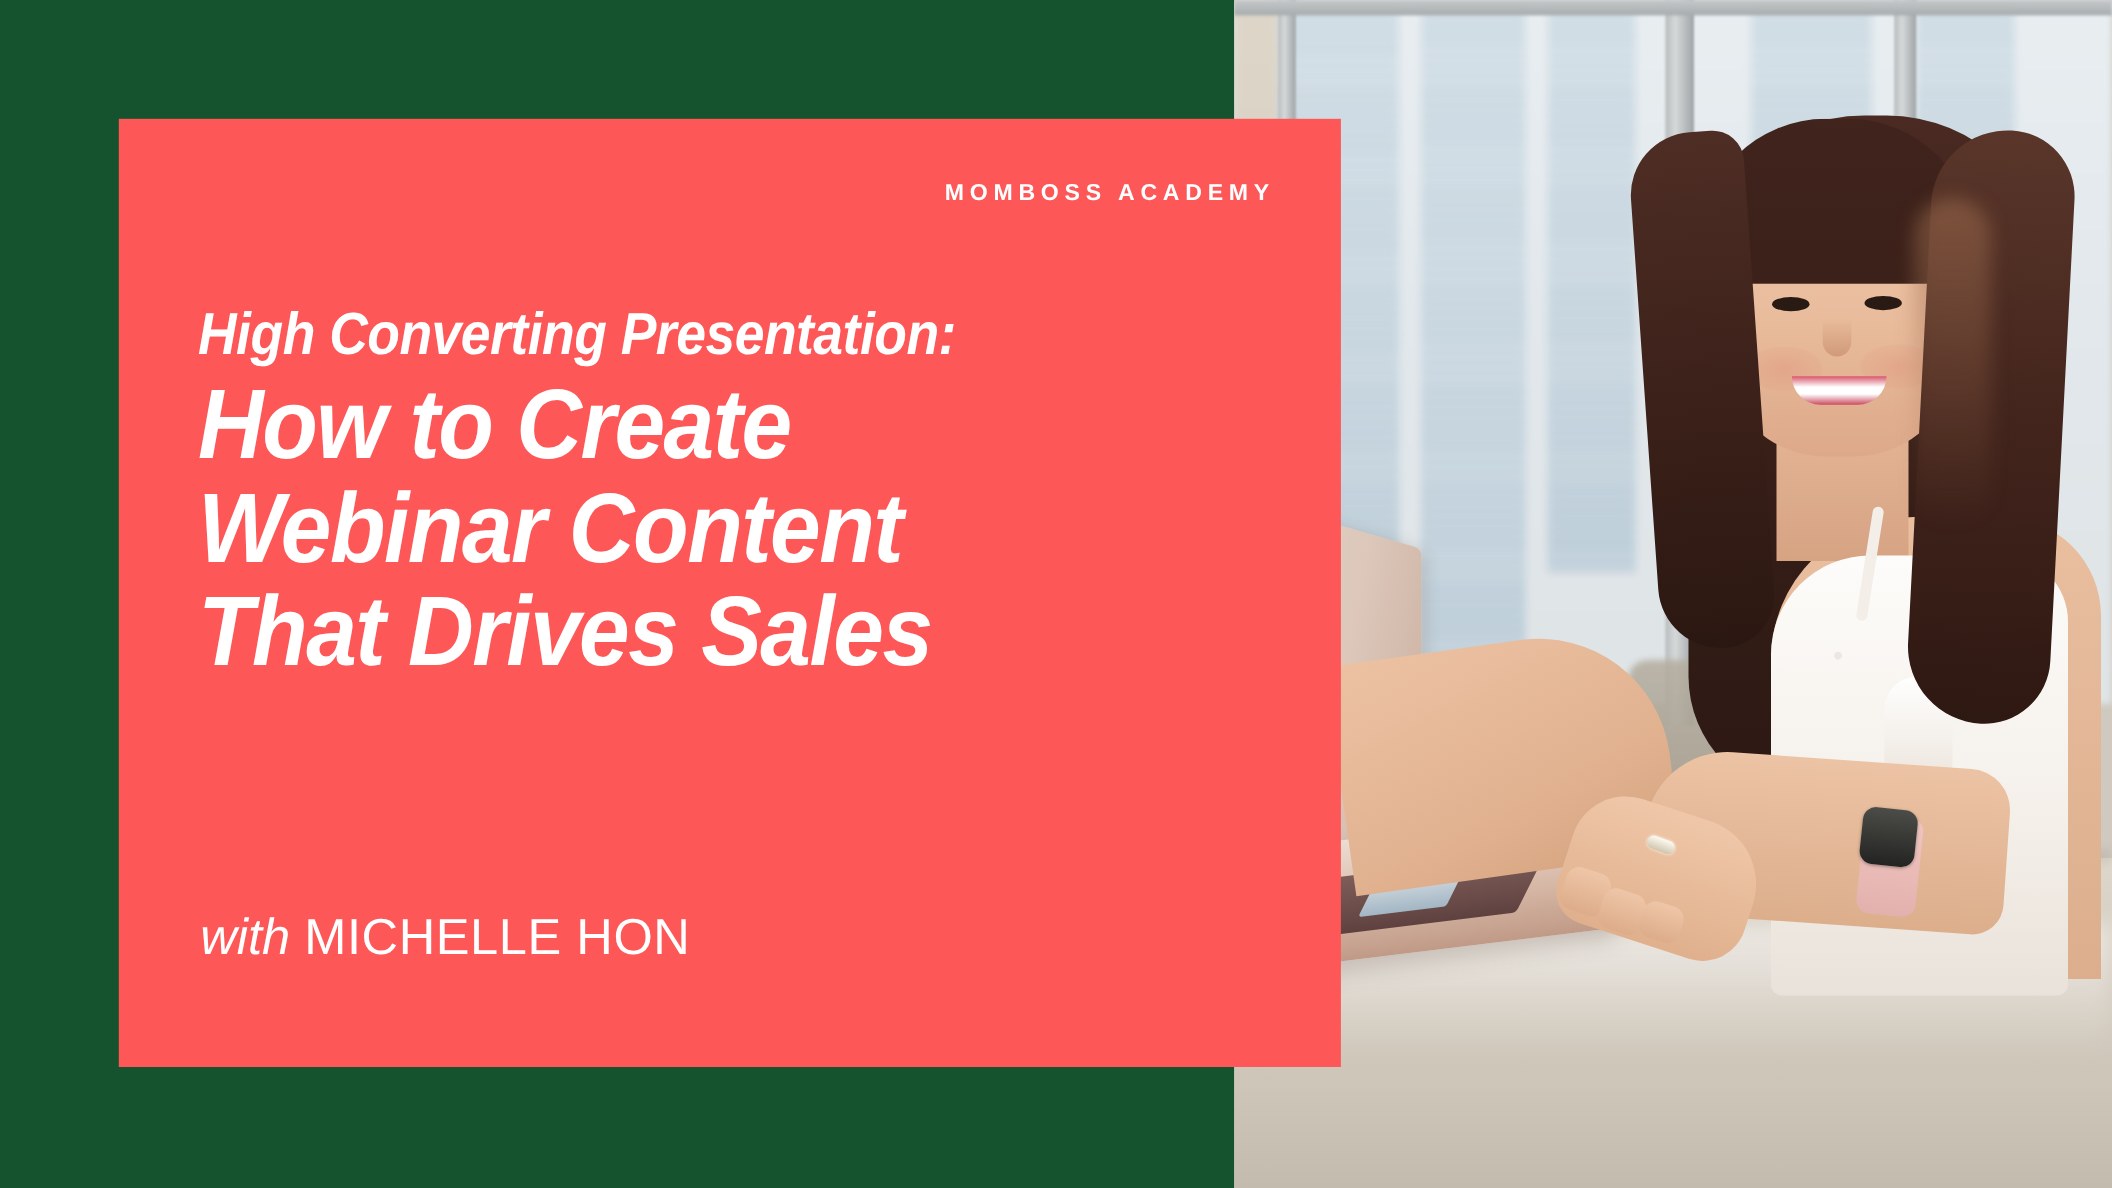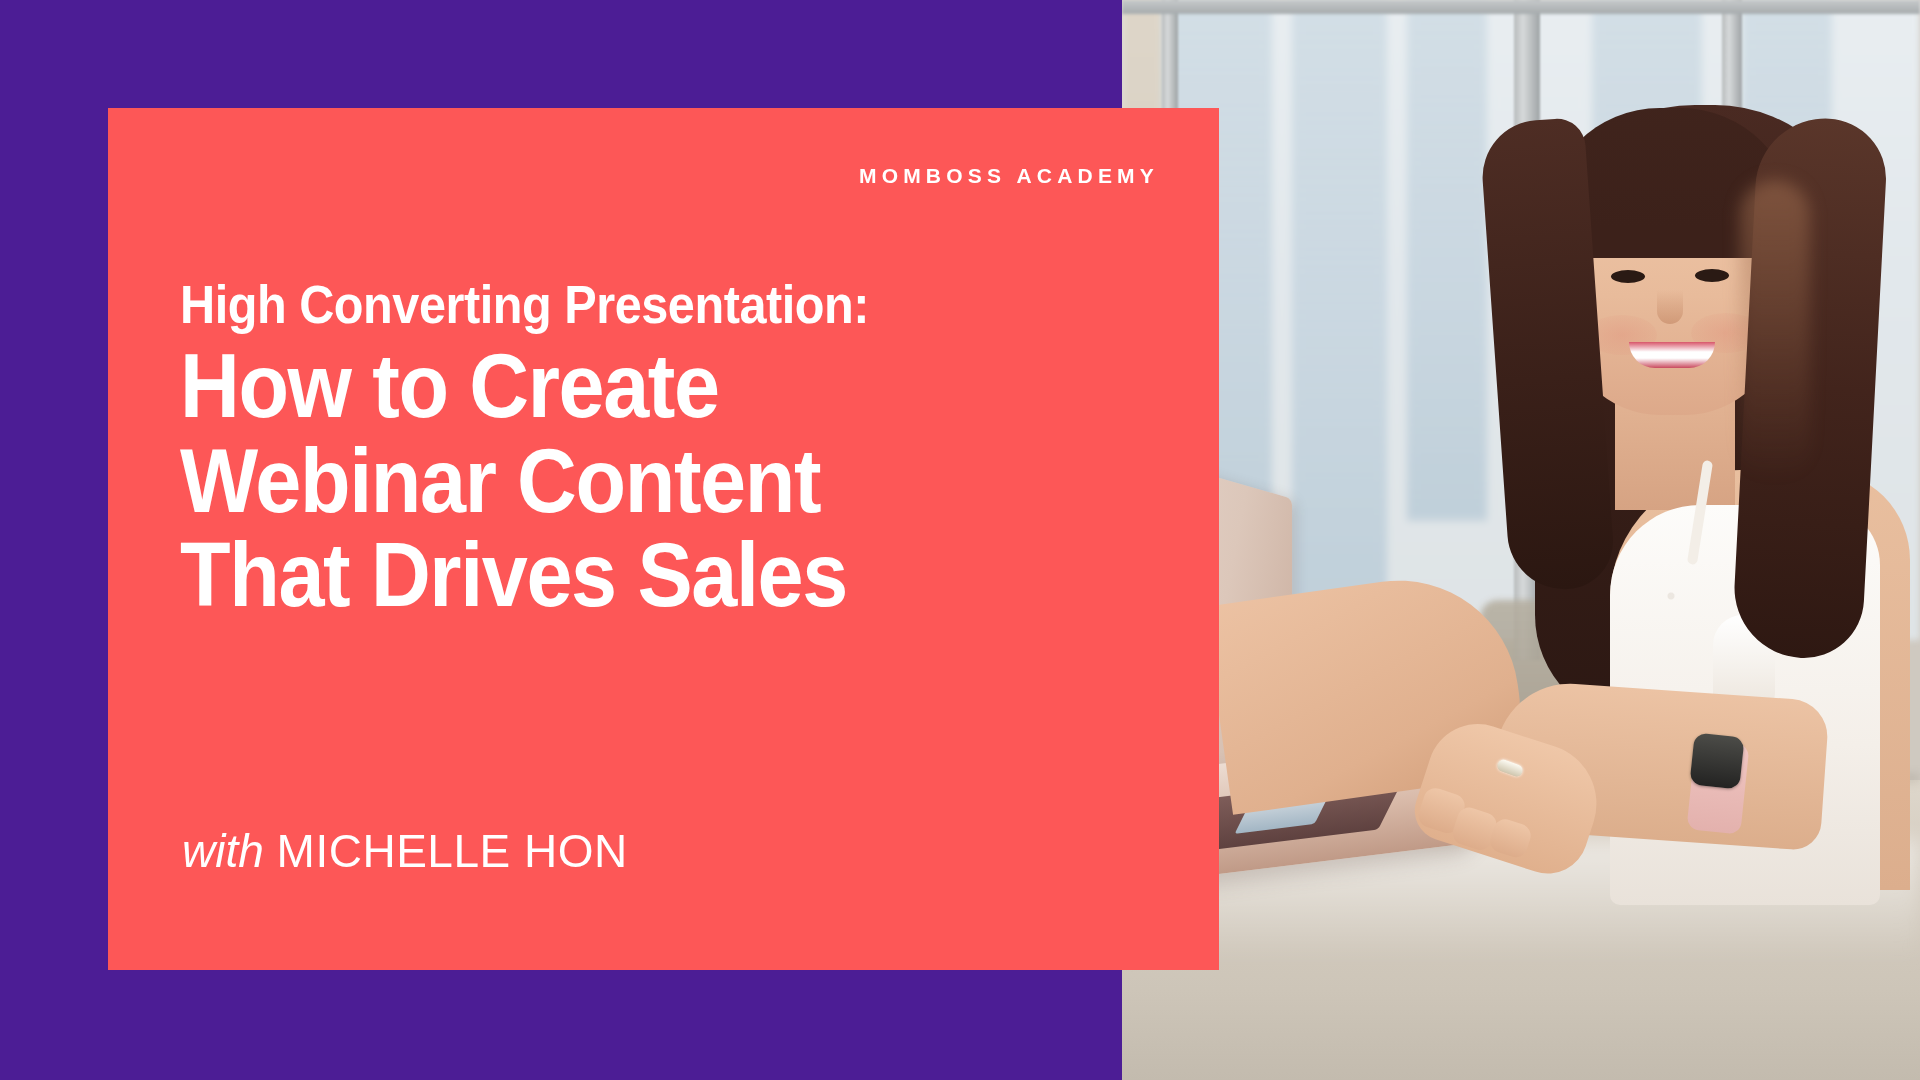--- a/index.html
+++ b/index.html
@@ -5,21 +5,21 @@
 <style>
   * { margin:0; padding:0; box-sizing:border-box; }
   html, body {
     width:1920px; height:1080px;
     overflow:hidden;
     font-family:"Liberation Sans", sans-serif;
   }
   #slide {
     position:relative;
     width:1920px; height:1080px;
-    background:#4c1d95;
+    background:#14532d;
     overflow:hidden;
   }
 
   
   #photo {
     position:absolute;
     left:1122px; top:0;
     width:798px; height:1080px;
     overflow:hidden;
     background:#cfc9c0;
@@ -255,20 +255,21 @@
     right:60px; top:56px;
     font-size:21px;
     font-weight:600;
     letter-spacing:5.2px;
     color:#ffffff;
   }
   #headline {
     position:absolute;
     left:72px; top:168px;
     width:1000px;
+    font-style:italic;
   }
   #headline .kicker {
     font-family:"Liberation Sans", sans-serif;
     font-weight:700;
     font-size:54px;
     line-height:1.06;
     letter-spacing:-.5px;
     color:#ffffff;
     transform:scaleX(.9);
     transform-origin:left center;

